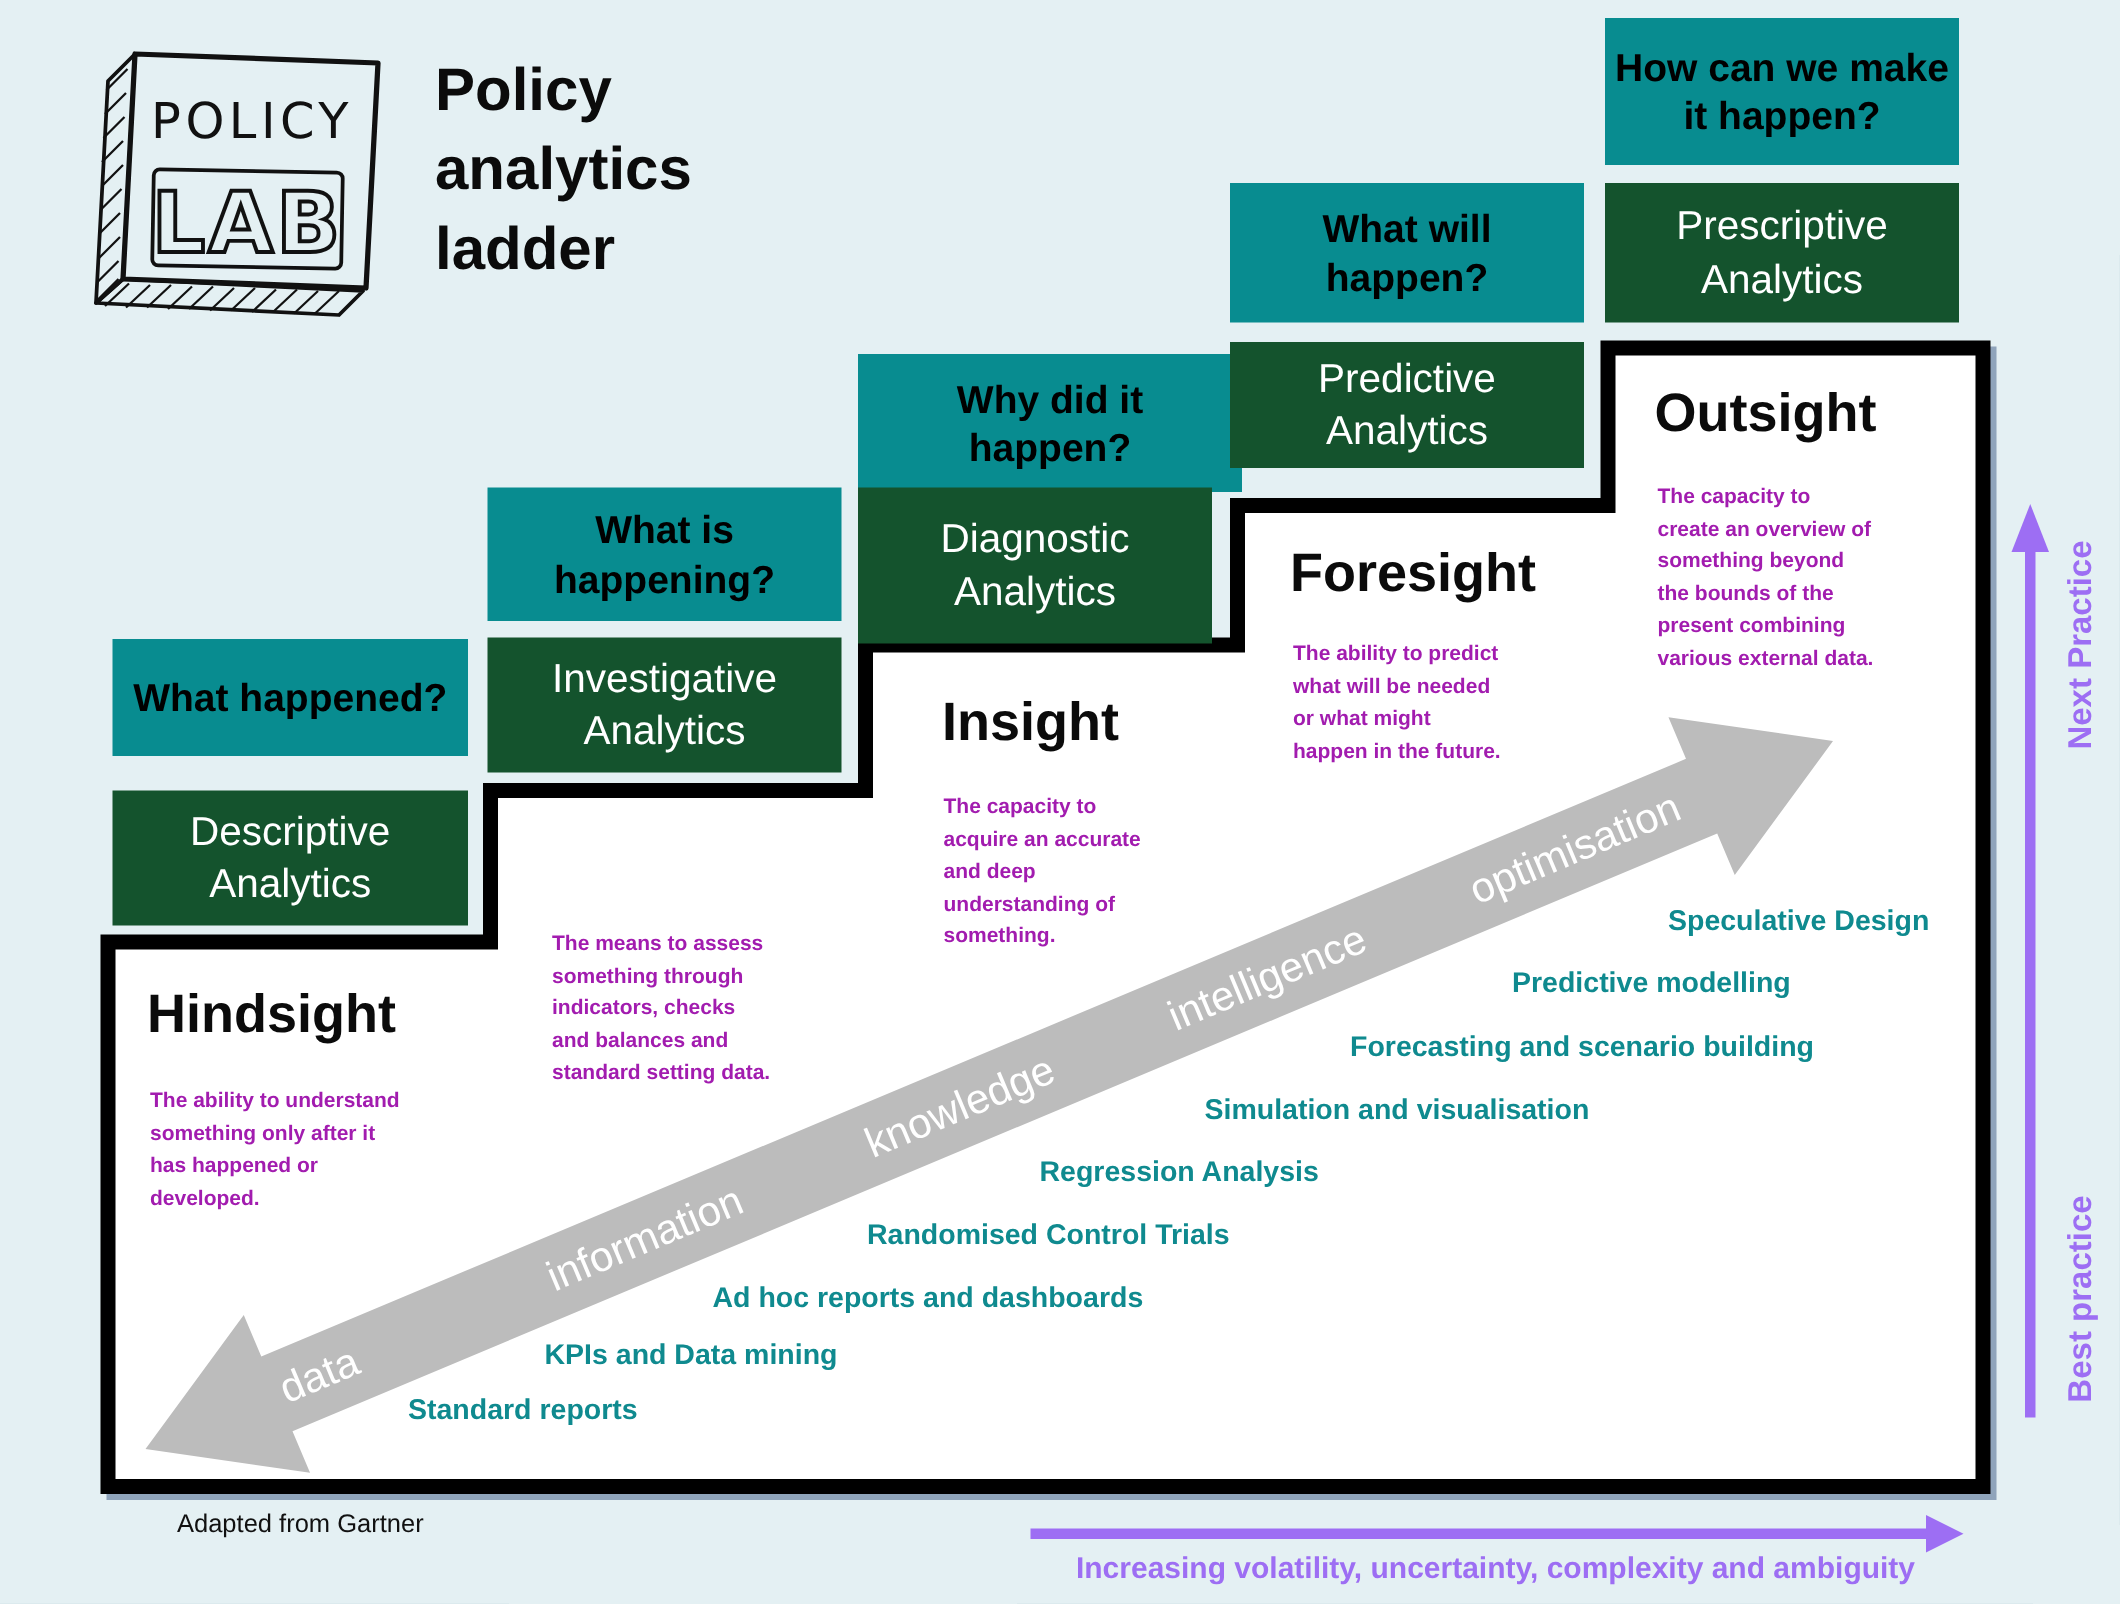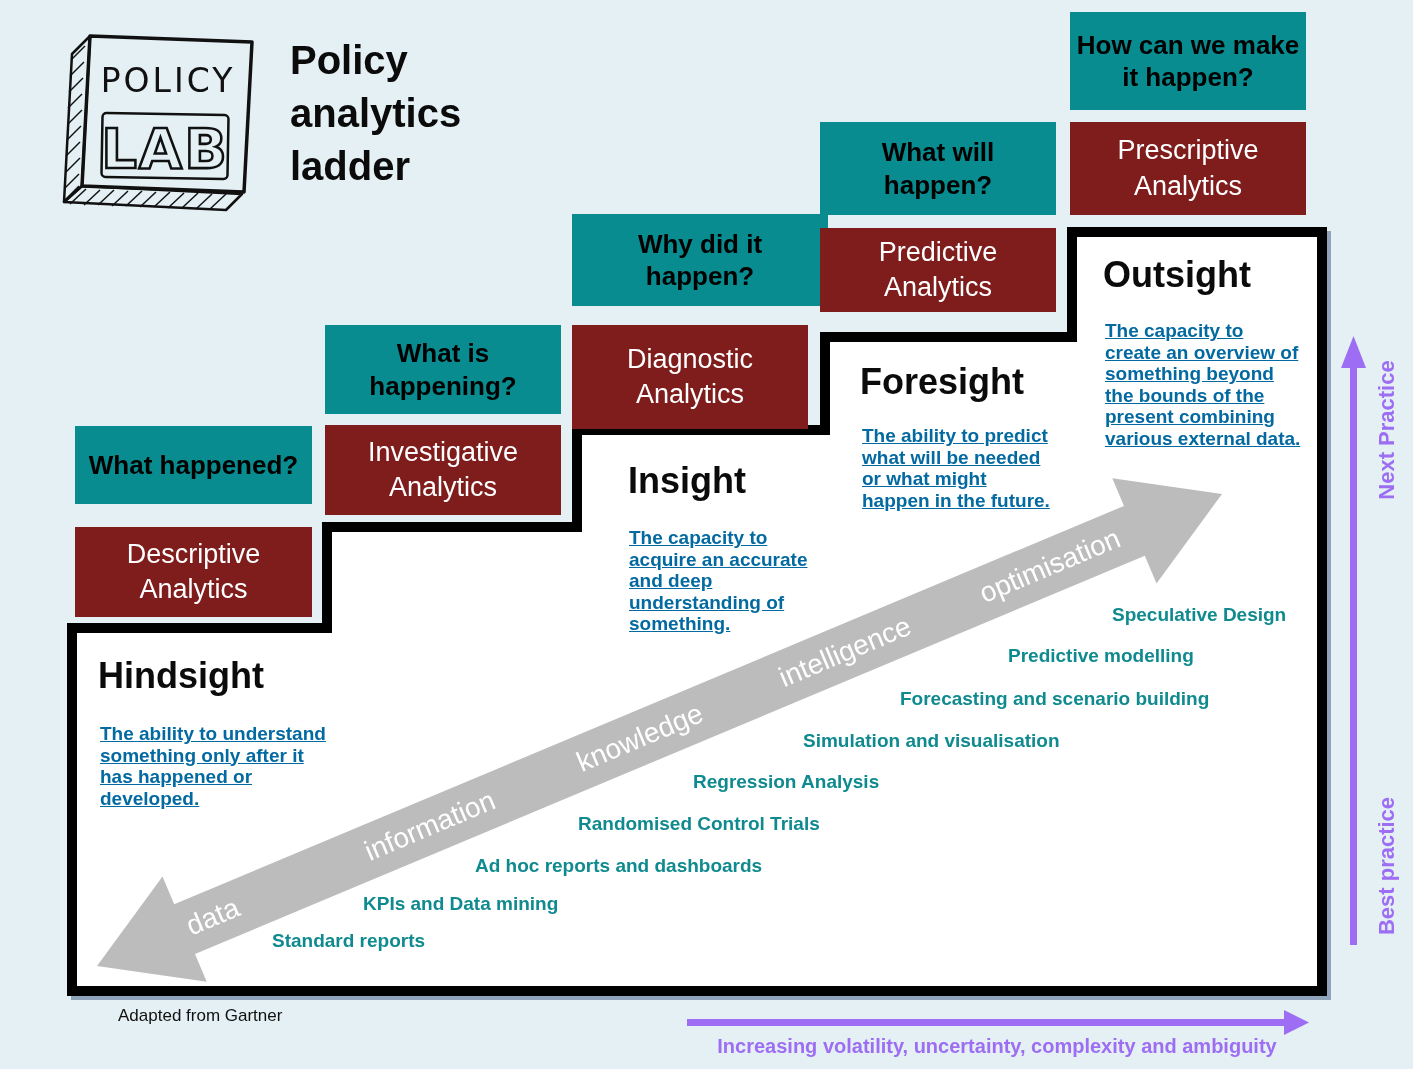--- a/index.html
+++ b/index.html
@@ -18,47 +18,47 @@
   .logo-svg{position:absolute; left:58px; top:26px;}
   
   .qbox{
     position:absolute; background:#088c90; color:#000;
     font-weight:bold; font-size:26px; line-height:1.25;
     display:flex; align-items:center; justify-content:center;
     text-align:center; white-space:pre-line; box-sizing:border-box; padding:0 4px;
   }
   #q0{left:75px;top:426px;width:237px;height:78px}
   #q1{left:325px;top:325px;width:236px;height:89px}
-  #q2{left:572px;top:214px;width:256px;height:92px}
+  #q2{left:572px;top:236px;width:256px;height:92px}
   #q3{left:820px;top:122px;width:236px;height:93px}
   #q4{left:1070px;top:12px;width:236px;height:98px}
   
   .abox{
-    position:absolute; background:#7f1d1d; color:#fff;
+    position:absolute; background:#14532d; color:#fff;
     font-weight:normal; font-size:27px; line-height:1.3;
     display:flex; align-items:center; justify-content:center;
     text-align:center; white-space:pre-line; box-sizing:border-box;
   }
   #a0{left:75px;top:527px;width:237px;height:90px}
   #a1{left:325px;top:425px;width:236px;height:90px}
   #a2{left:572px;top:325px;width:236px;height:104px}
   #a3{left:820px;top:228px;width:236px;height:84px}
   #a4{left:1070px;top:122px;width:236px;height:93px}
   
   .step-heading{
     position:absolute; font-size:36px; font-weight:bold; color:#0b0b0b; white-space:nowrap;
   }
   #h0{left:98px;top:655px}
   #h1{left:366px;top:556px}
   #h2{left:628px;top:460px}
   #h3{left:860px;top:361px}
   #h4{left:1103px;top:254px}
   .step-desc{
-    position:absolute; font-size:19px; font-weight:bold; color:#0369a1;
-    line-height:21.5px; white-space:pre-line;text-decoration:underline;
+    position:absolute; font-size:14px; font-weight:bold; color:#a21caf;
+    line-height:21.5px; white-space:pre-line;
   }
   #d0{left:100px;top:723px}
   #d1{left:368px;top:618px}
   #d2{left:629px;top:527px}
   #d3{left:862px;top:425px}
   #d4{left:1105px;top:320px}
   
   .method{
     position:absolute; font-size:19px; font-weight:bold; color:#0f8a8f; white-space:nowrap;
   }
@@ -188,20 +188,25 @@
 
   <div class="step-heading" id="h0">Hindsight</div>
   <div class="step-heading" id="h2">Insight</div>
   <div class="step-heading" id="h4">Outsight</div>
   <div class="step-heading" id="h3">Foresight</div>
 
   <div class="step-desc" id="d0">The ability to understand
 something only after it
 has happened or
 developed.</div>
+  <div class="step-desc" id="d1">The means to assess
+something through
+indicators, checks
+and balances and
+standard setting data.</div>
   <div class="step-desc" id="d2">The capacity to
 acquire an accurate
 and deep
 understanding of
 something.</div>
   <div class="step-desc" id="d3">The ability to predict
 what will be needed
 or what might
 happen in the future.</div>
   <div class="step-desc" id="d4">The capacity to

